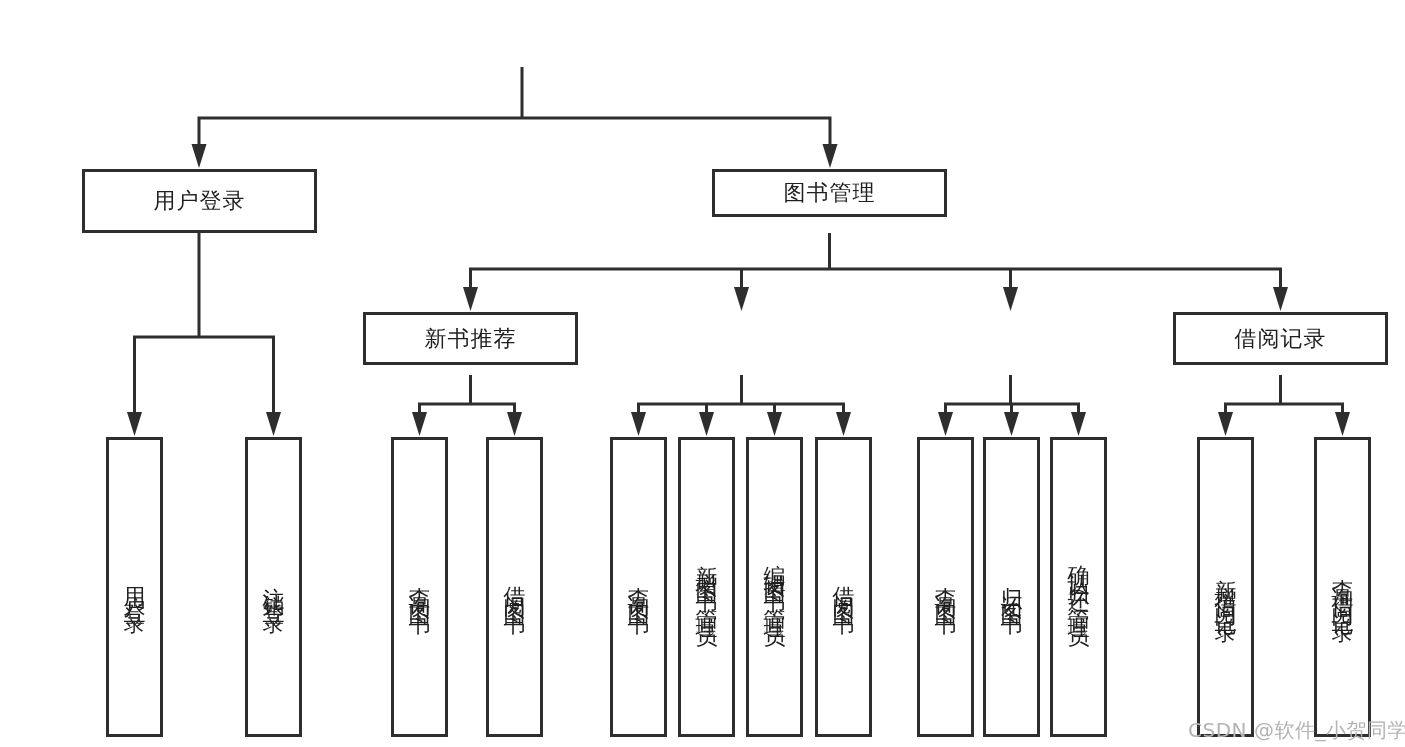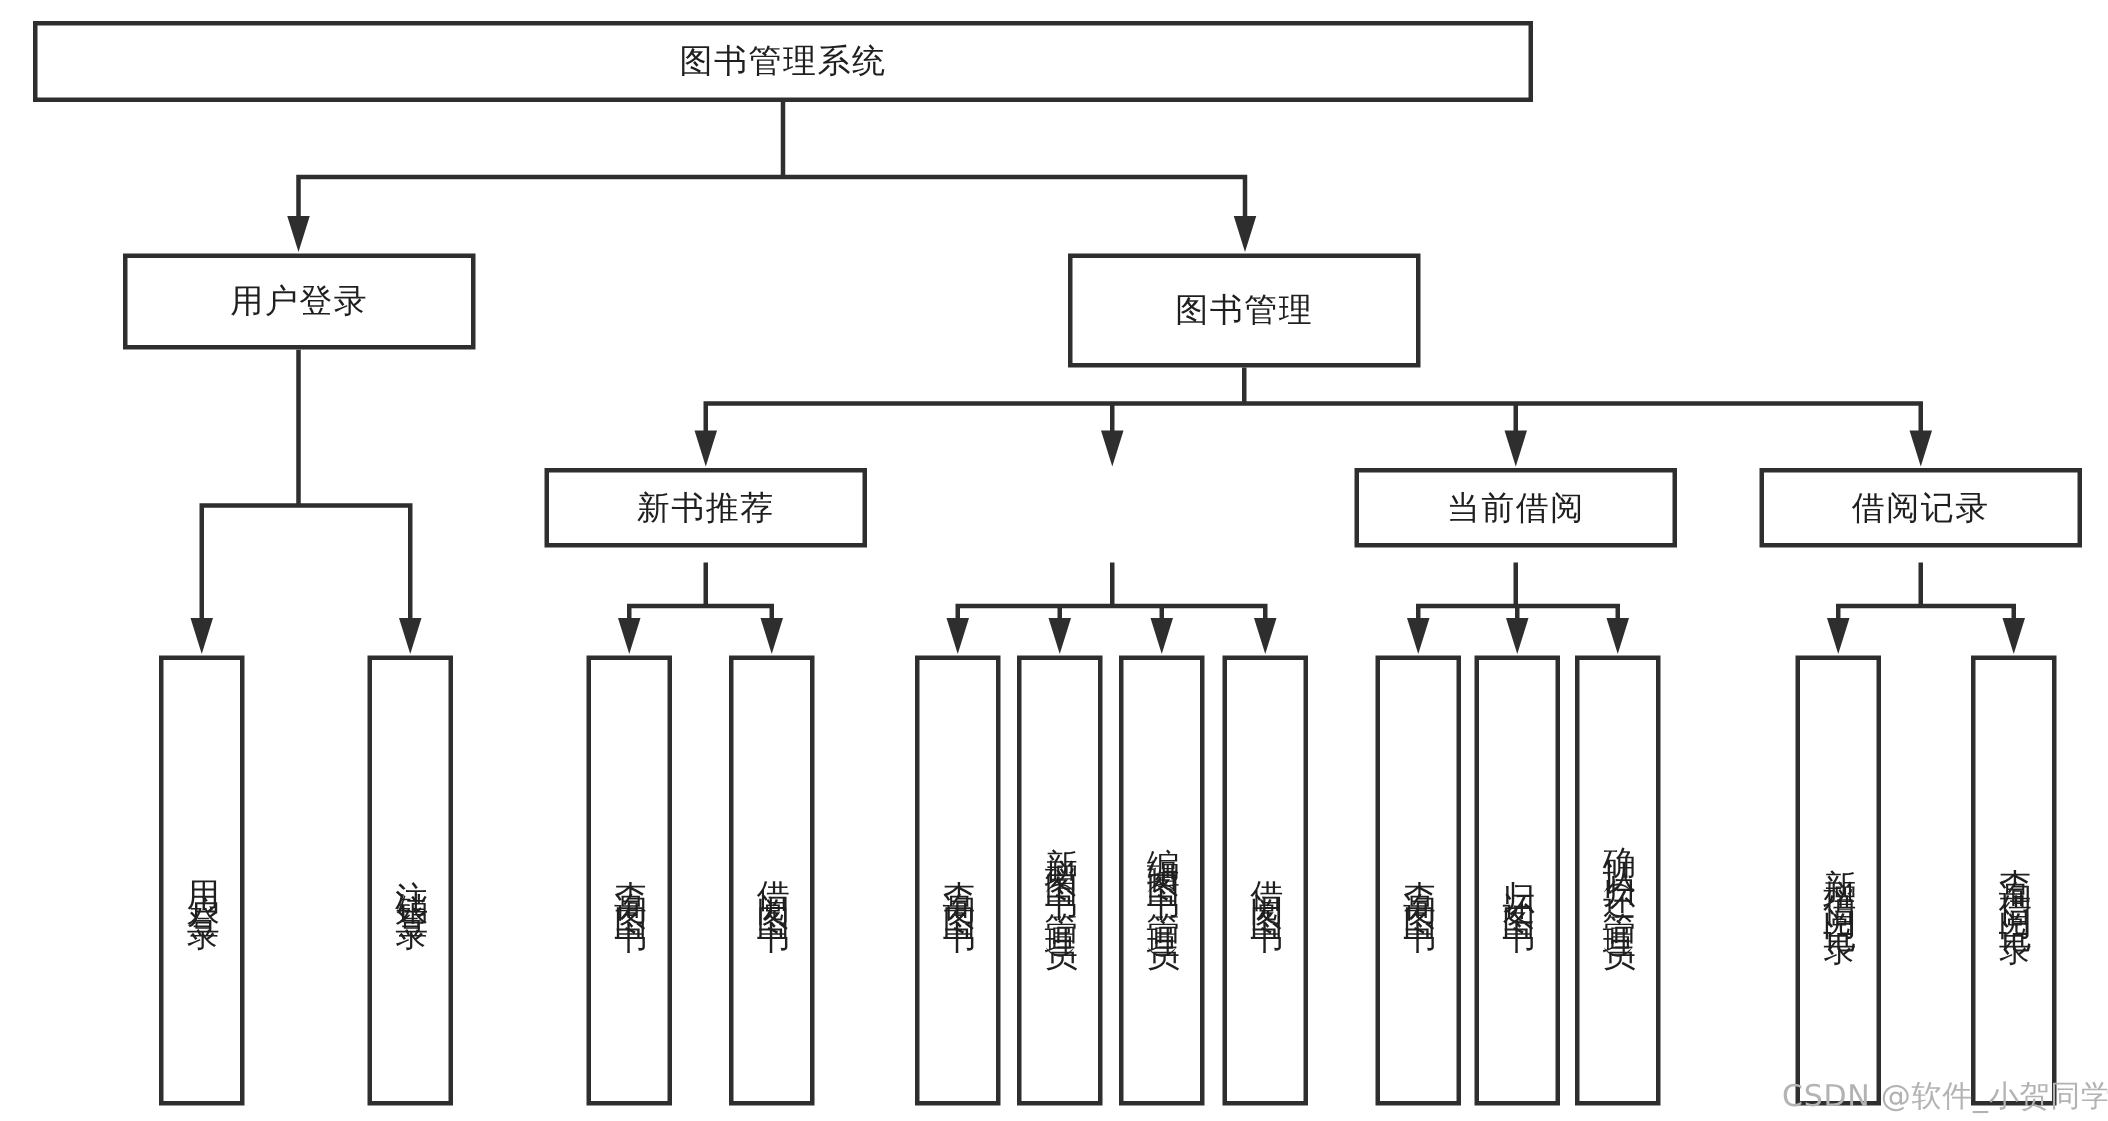--- a/index.html
+++ b/index.html
@@ -48,21 +48,21 @@
     writing-mode: vertical-rl;
     text-orientation: mixed;
     letter-spacing: 0.4em;
     white-space: normal;
     line-height: 1;
   }
   
   .n-root  { left: 22px;  top: 14px;  width: 1000px; height: 54px; }
   
   .n-user  { left: 82px;  top: 169px; width: 235px; height: 64px; }
-  .n-book  { left: 712px; top: 169px; width: 235px; height: 76px; }
+  .n-book  { left: 712px; top: 169px; width: 235px; height: 48px; }
   
   .n-l3 { top: 312px; height: 53px; width: 215px; }
   .n-newbook { left: 363px; }
   .n-borrow  { left: 634px; }
   .n-current { left: 903px; }
   .n-record  { left: 1173px; }
   
   .leaf { top: 437px; height: 300px; width: 57px; }
   .lf-a1 { left: 106px; }
   .lf-a2 { left: 245px; }
@@ -142,27 +142,25 @@
     </g>
 
     <g>
       <path d="M1280.5,375 L1280.5,404 M1224,404 L1344,404
                M1225.5,402.5 L1225.5,414 M1342.5,402.5 L1342.5,414"></path>
       <polygon points="1218,412 1233,412 1225.5,436"></polygon>
       <polygon points="1335,412 1350,412 1342.5,436"></polygon>
     </g>
   </svg>
 
-  <div class="node n-root">图书管理系统</div>
 
   <div class="node n-user">用户登录</div>
   <div class="node n-book">图书管理</div>
 
   <div class="node n-l3 n-newbook">新书推荐</div>
-  <div class="node n-l3 n-current">当前借阅</div>
   <div class="node n-l3 n-record">借阅记录</div>
 
   <div class="node vnode leaf lf-a1">用户登录</div>
   <div class="node vnode leaf lf-a2">注销登录</div>
 
   <div class="node vnode leaf lf-b1">查询图书</div>
   <div class="node vnode leaf lf-b2">借阅图书</div>
 
   <div class="node vnode leaf lf-c1">查询图书</div>
   <div class="node vnode leaf lf-c2">新增图书（管理员）</div>

